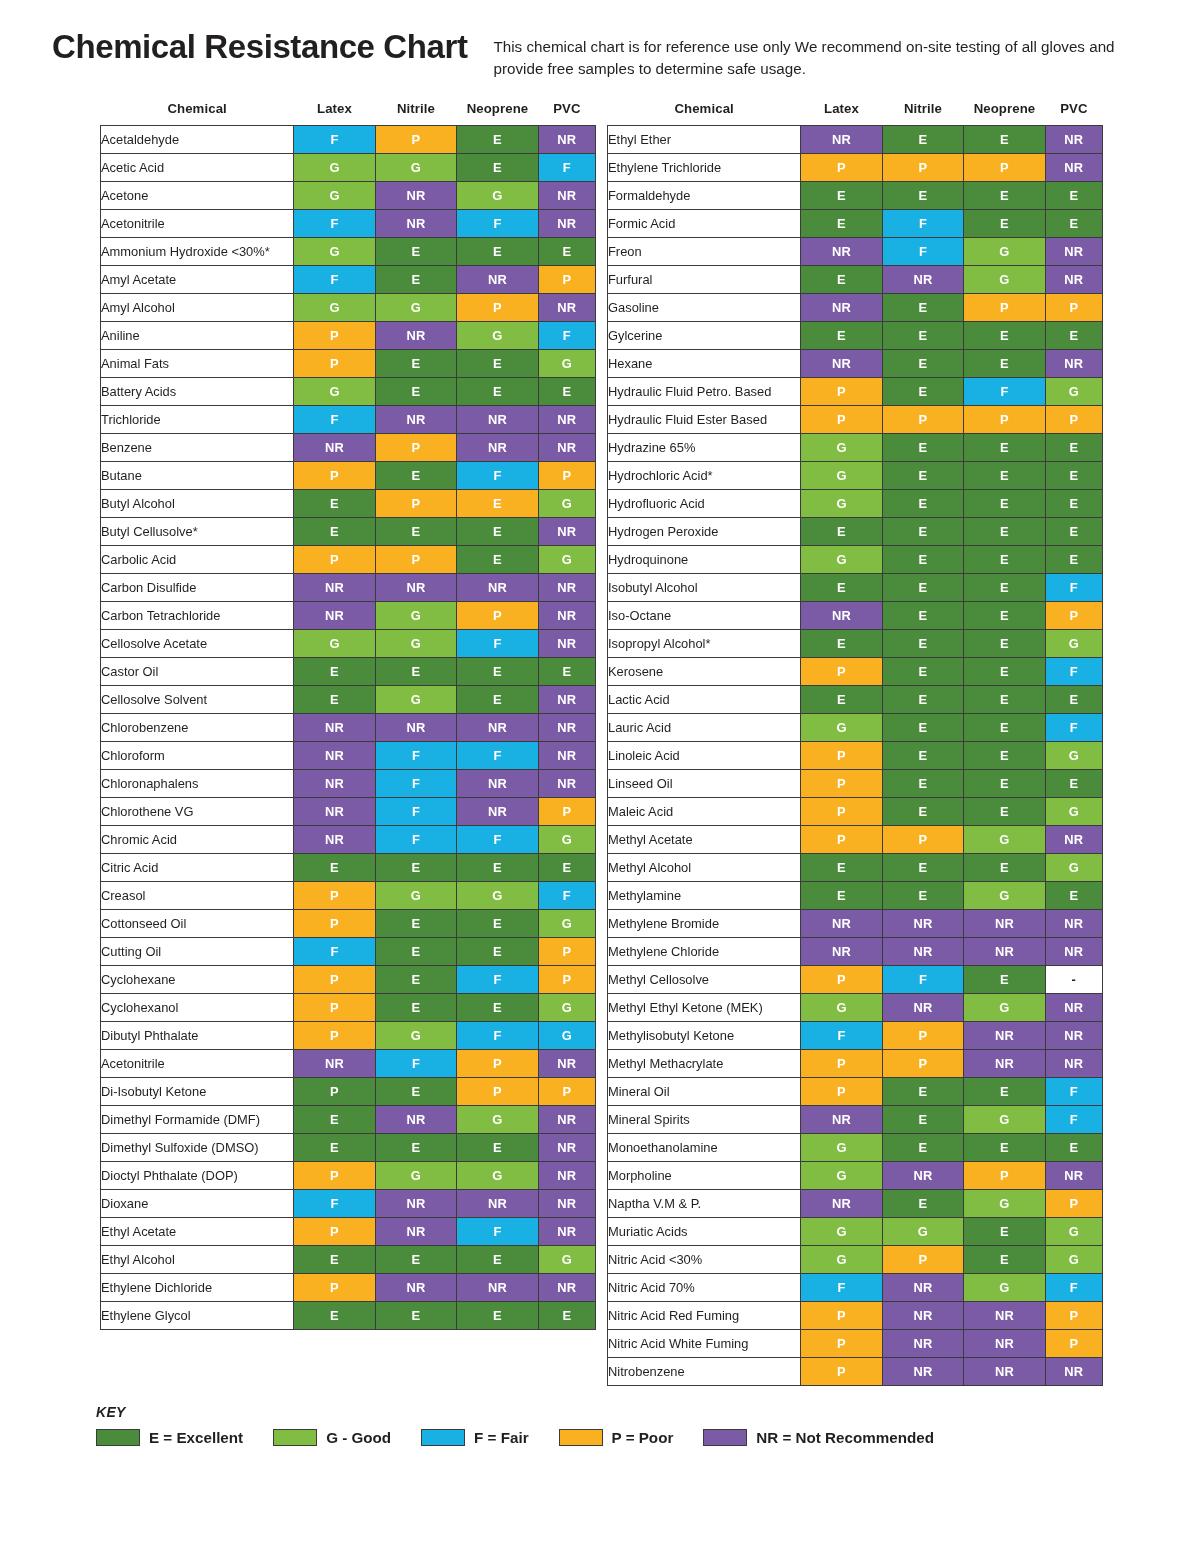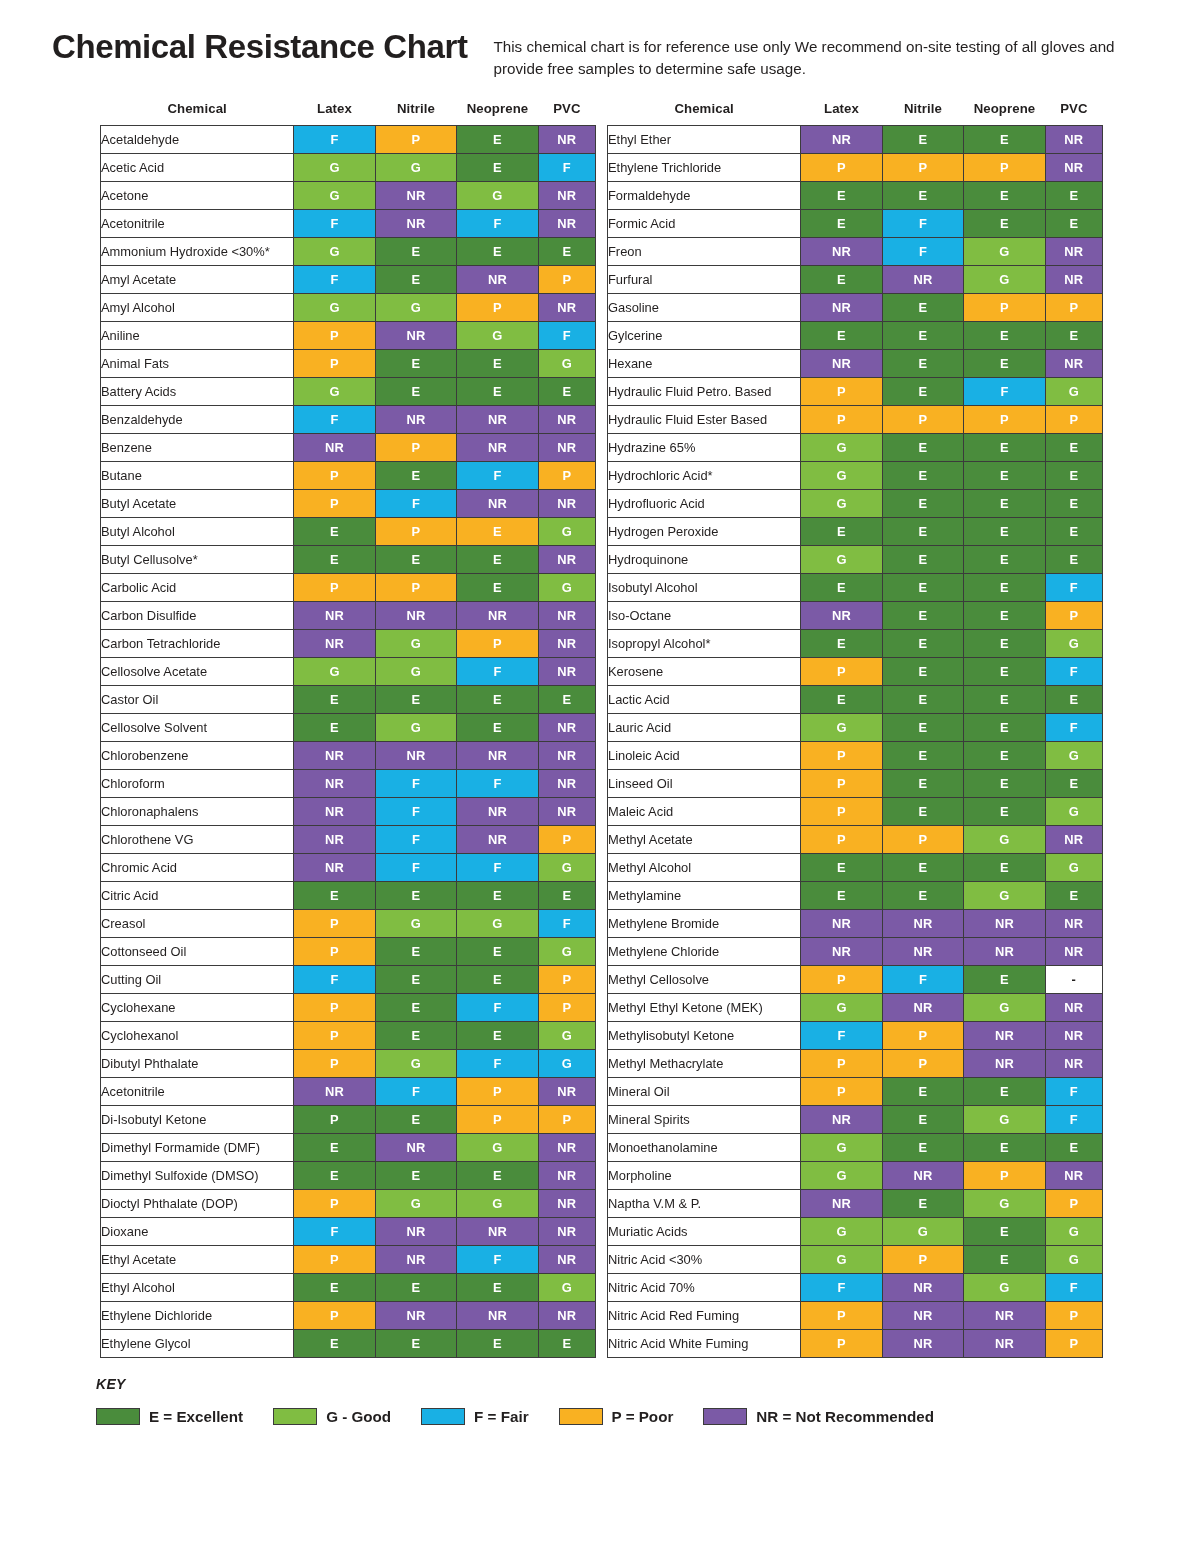--- a/index.html
+++ b/index.html
@@ -97,21 +97,21 @@
 
   
   .key {
     padding: 18px 0 0 96px;
   }
   .key-label {
     font-size: 14px;
     font-style: italic;
     font-weight: bold;
     letter-spacing: 0.3px;
-    margin-bottom: 16px;
+    margin-bottom: 9px;
     color: #221f1f;
   }
   .key-row { display: flex; align-items: center; gap: 30px; }
   .key-item { display: flex; align-items: center; gap: 9px; }
   .swatch {
     width: 44px;
     height: 17px;
     border: 1px solid #3b3b3b;
     display: inline-block;
     flex: 0 0 auto;
@@ -217,46 +217,39 @@
               <td class="rate" style="background: rgb(128, 189, 66);">G</td>
             </tr>
             <tr>
               <td class="chem">Battery Acids</td>
               <td class="rate" style="background: rgb(128, 189, 66);">G</td>
               <td class="rate" style="background: rgb(74, 140, 60);">E</td>
               <td class="rate" style="background: rgb(74, 140, 60);">E</td>
               <td class="rate" style="background: rgb(74, 140, 60);">E</td>
             </tr>
             <tr>
-              <td class="chem">Benzaldehyde</td>
+              <td class="chem">Trichloride</td>
               <td class="rate" style="background: rgb(25, 176, 228);">F</td>
               <td class="rate" style="background: rgb(123, 90, 166);">NR</td>
               <td class="rate" style="background: rgb(123, 90, 166);">NR</td>
               <td class="rate" style="background: rgb(123, 90, 166);">NR</td>
             </tr>
             <tr>
               <td class="chem">Benzene</td>
               <td class="rate" style="background: rgb(123, 90, 166);">NR</td>
               <td class="rate" style="background: rgb(249, 177, 34);">P</td>
               <td class="rate" style="background: rgb(123, 90, 166);">NR</td>
               <td class="rate" style="background: rgb(123, 90, 166);">NR</td>
             </tr>
             <tr>
               <td class="chem">Butane</td>
               <td class="rate" style="background: rgb(249, 177, 34);">P</td>
               <td class="rate" style="background: rgb(74, 140, 60);">E</td>
               <td class="rate" style="background: rgb(25, 176, 228);">F</td>
               <td class="rate" style="background: rgb(249, 177, 34);">P</td>
-            </tr>
-            <tr>
-              <td class="chem">Butyl Acetate</td>
-              <td class="rate" style="background: rgb(249, 177, 34);">P</td>
-              <td class="rate" style="background: rgb(25, 176, 228);">F</td>
-              <td class="rate" style="background: rgb(123, 90, 166);">NR</td>
-              <td class="rate" style="background: rgb(123, 90, 166);">NR</td>
             </tr>
             <tr>
               <td class="chem">Butyl Alcohol</td>
               <td class="rate" style="background: rgb(74, 140, 60);">E</td>
               <td class="rate" style="background: rgb(249, 177, 34);">P</td>
               <td class="rate" style="background: rgb(249, 177, 34);">E</td>
               <td class="rate" style="background: rgb(128, 189, 66);">G</td>
             </tr>
             <tr>
               <td class="chem">Butyl Cellusolve*</td>
@@ -784,20 +777,27 @@
               <td class="rate" style="background: rgb(123, 90, 166);">NR</td>
               <td class="rate" style="background: rgb(123, 90, 166);">NR</td>
               <td class="rate" style="background: rgb(249, 177, 34);">P</td>
             </tr>
             <tr>
               <td class="chem">Nitric Acid White Fuming</td>
               <td class="rate" style="background: rgb(249, 177, 34);">P</td>
               <td class="rate" style="background: rgb(123, 90, 166);">NR</td>
               <td class="rate" style="background: rgb(123, 90, 166);">NR</td>
               <td class="rate" style="background: rgb(249, 177, 34);">P</td>
+            </tr>
+            <tr>
+              <td class="chem">Nitrobenzene</td>
+              <td class="rate" style="background: rgb(249, 177, 34);">P</td>
+              <td class="rate" style="background: rgb(123, 90, 166);">NR</td>
+              <td class="rate" style="background: rgb(123, 90, 166);">NR</td>
+              <td class="rate" style="background: rgb(123, 90, 166);">NR</td>
             </tr>
           </tbody>
       </table>
     </div>
   </div>
 
   <div class="key">
     <div class="key-label">KEY</div>
     <div class="key-row" id="key-row">
         <div class="key-item">

